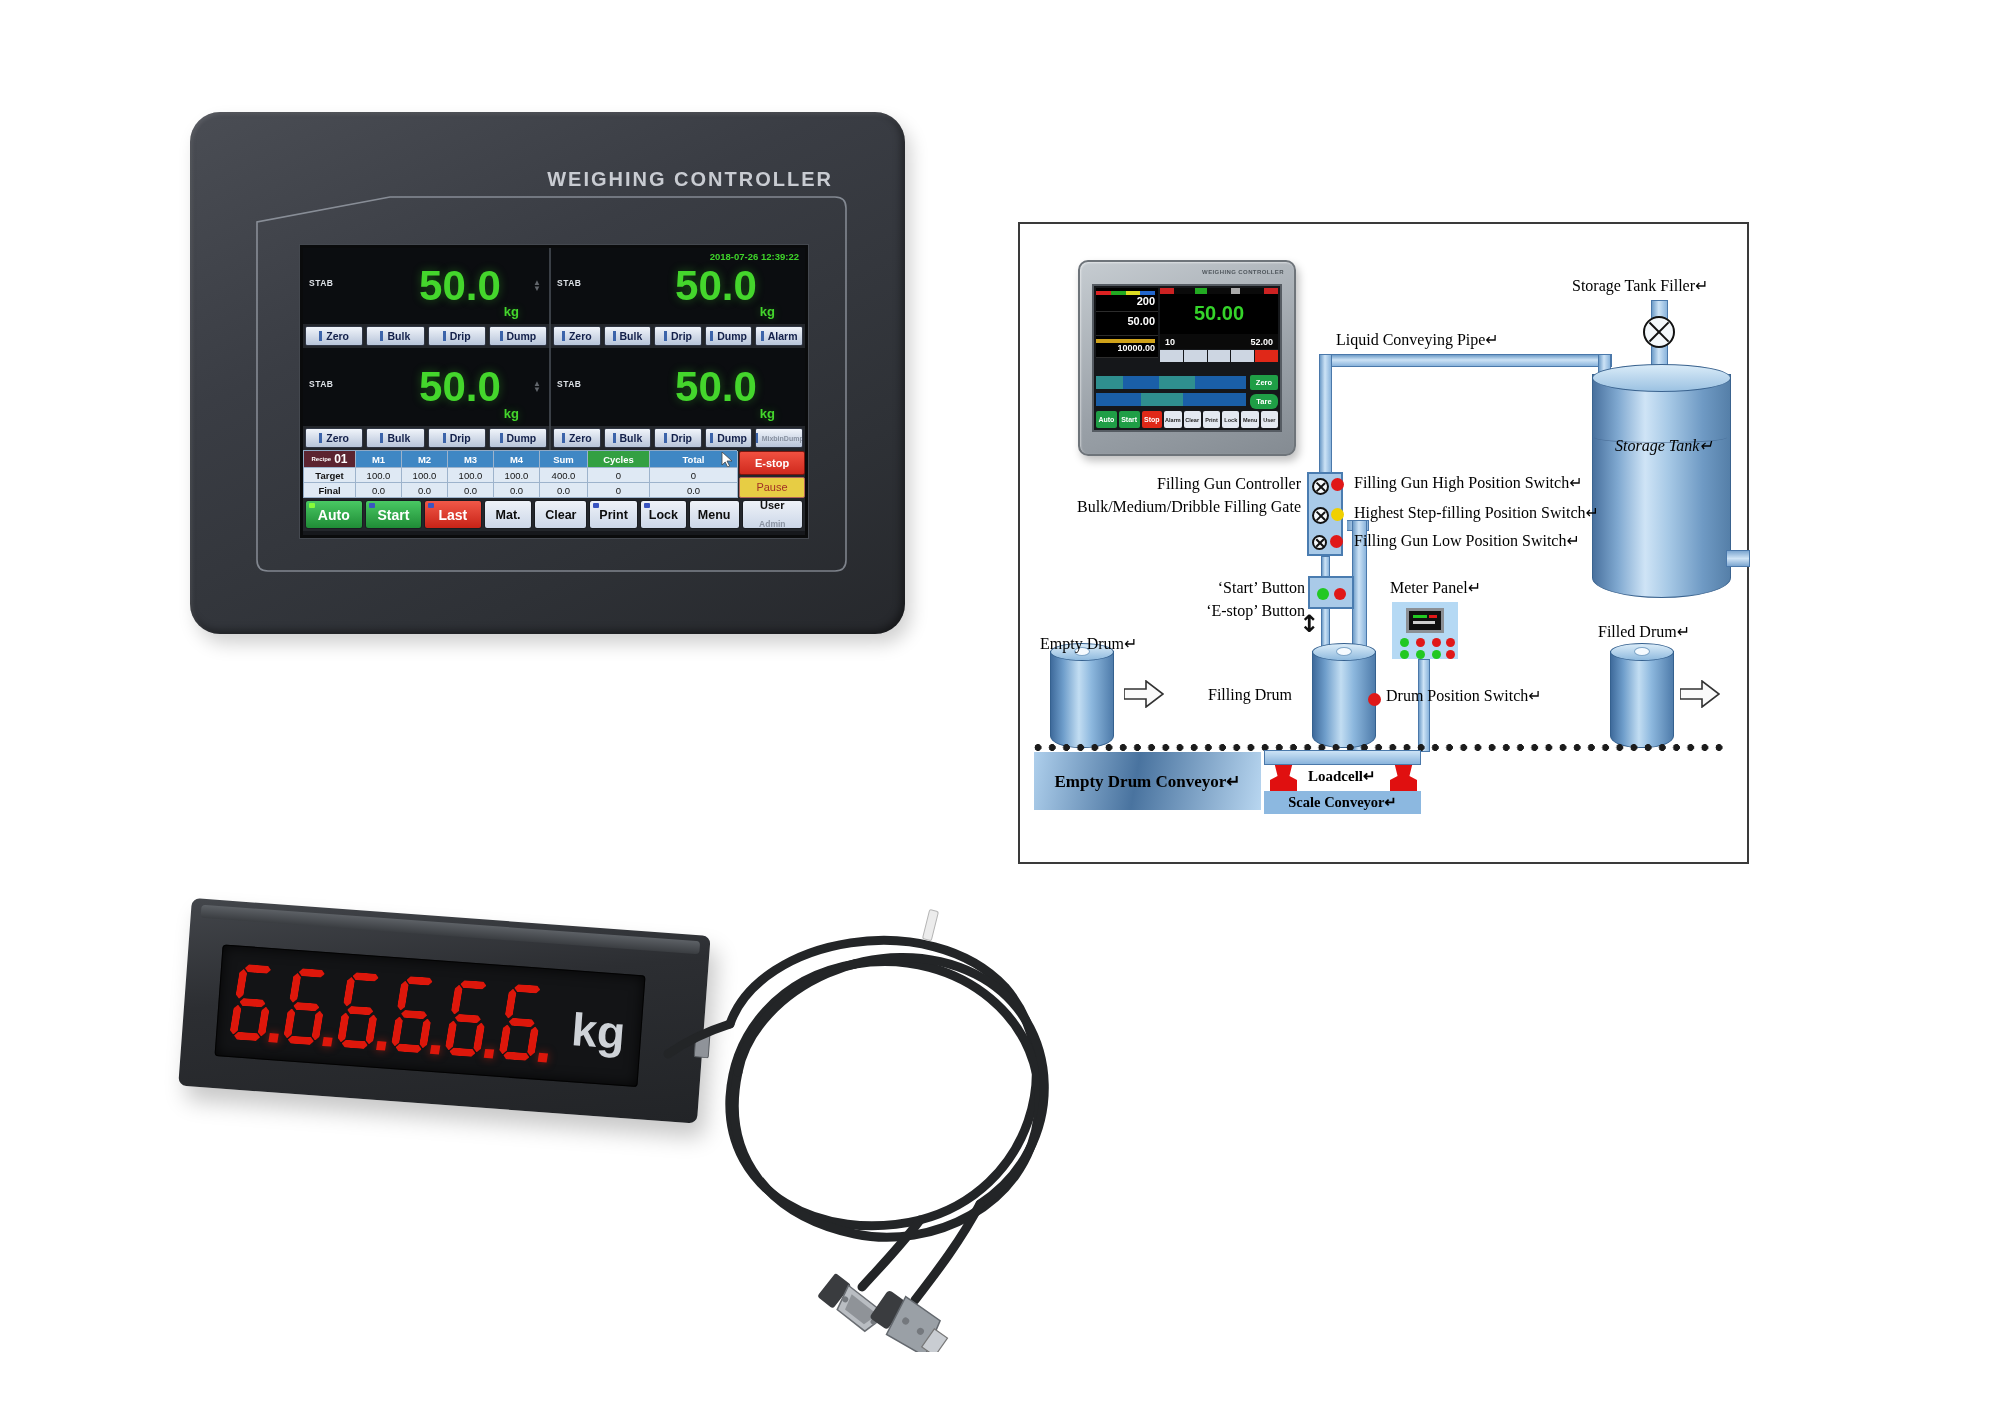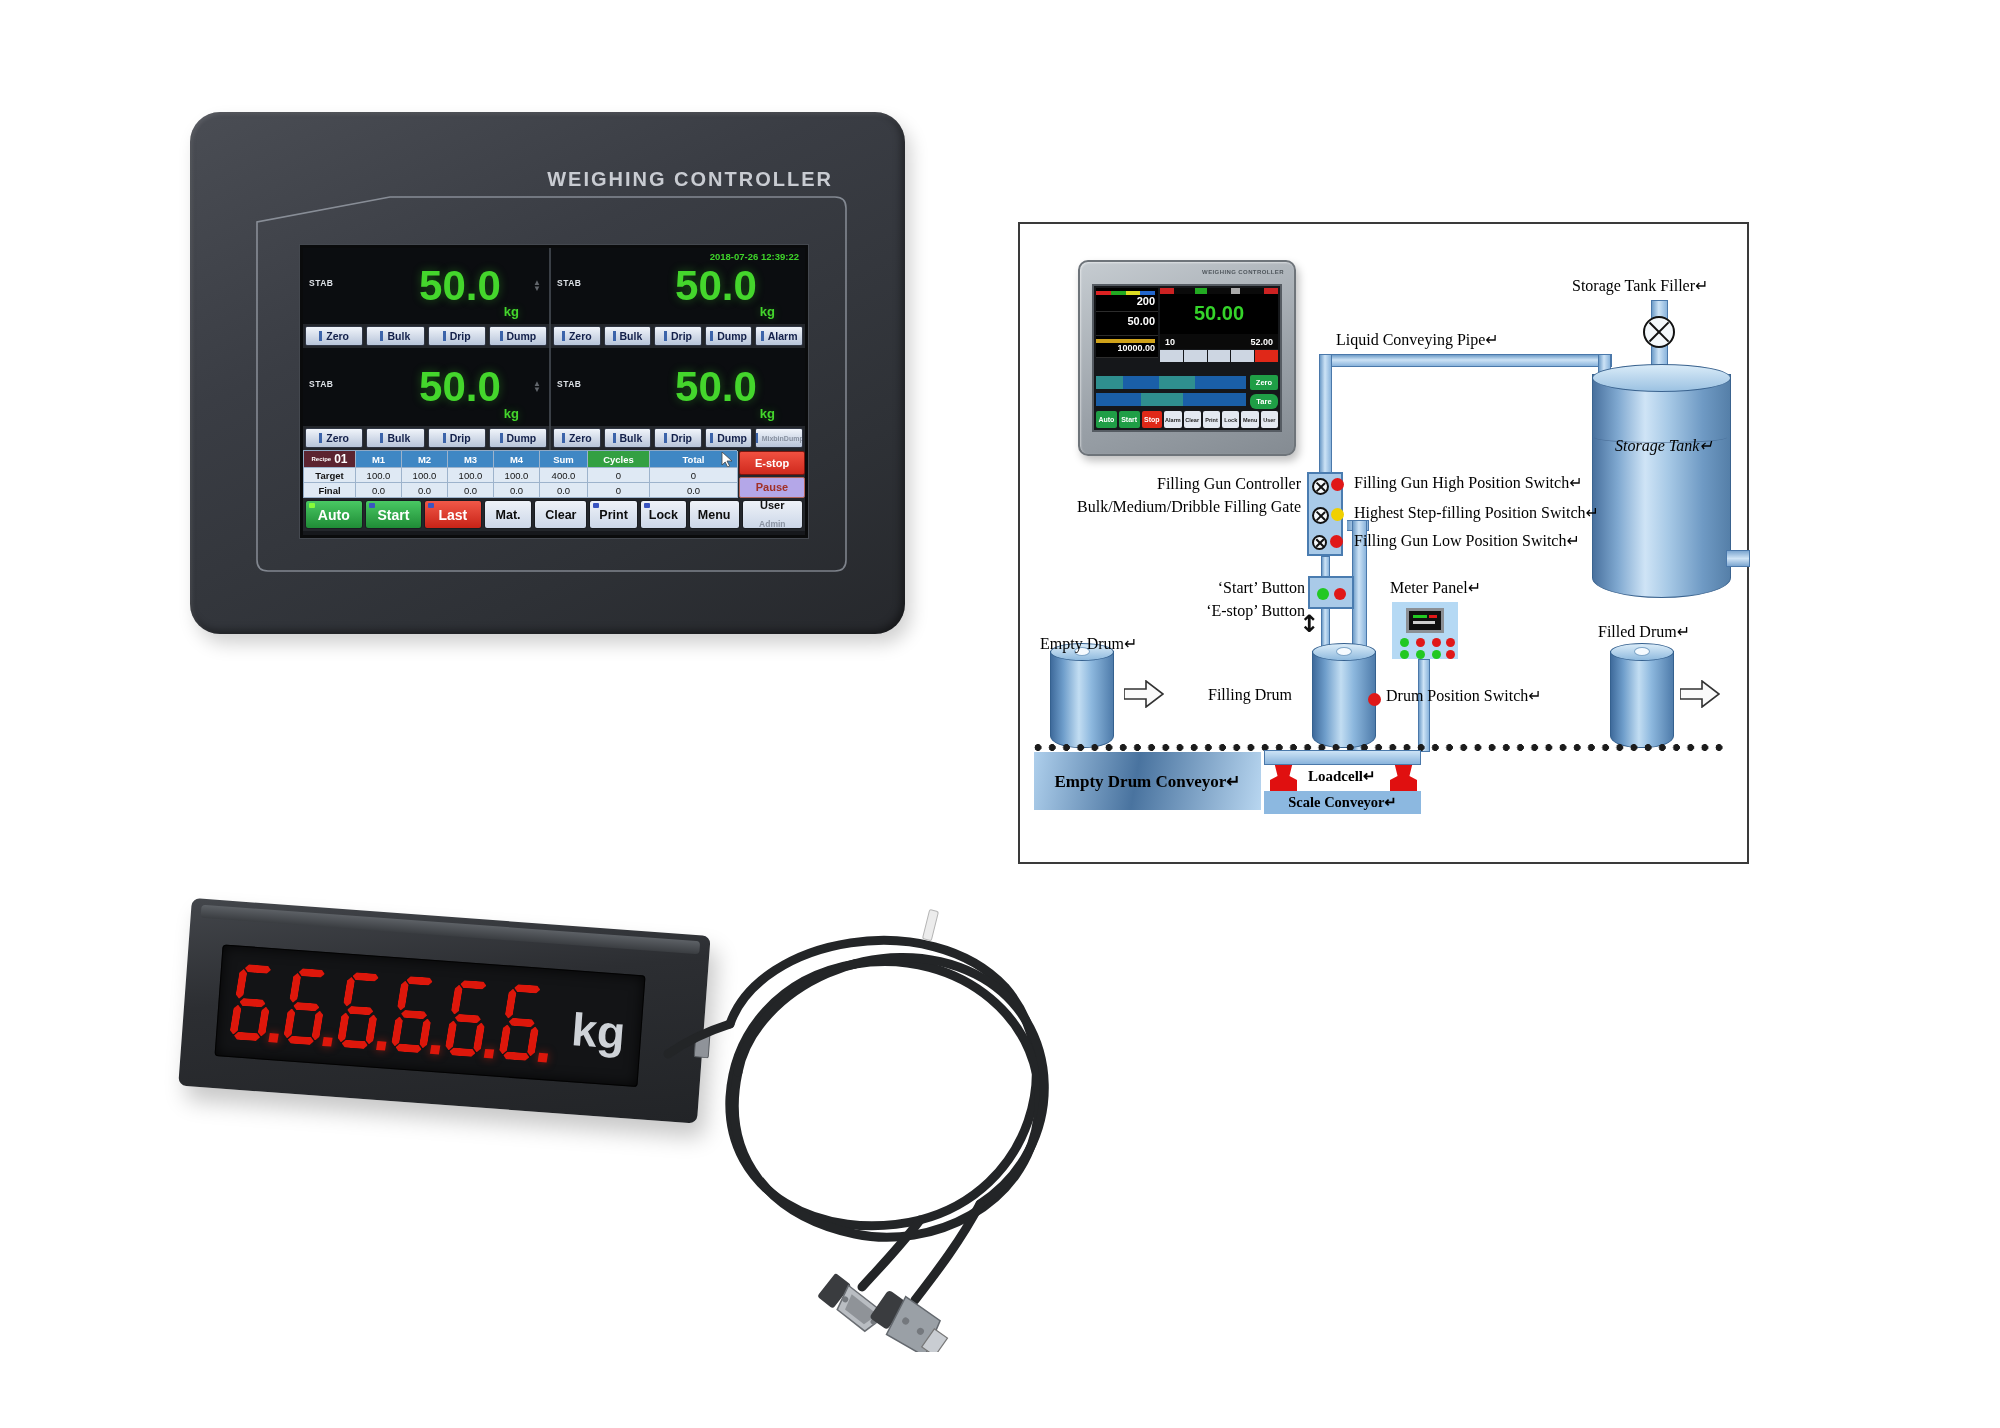--- a/index.html
+++ b/index.html
@@ -33,21 +33,21 @@
   .rtable{width:434px;display:grid;grid-template-columns:52px 46px 46px 46px 46px 48px 62px 88px;grid-template-rows:17px 15px 15px;border:1px solid #8fa8c4;box-sizing:border-box;}
   .rtable>div{border-right:1px solid #9db3cc;border-bottom:1px solid #9db3cc;display:flex;align-items:center;justify-content:center;font-size:9.5px;color:#131313;background:#dfe9f4;box-sizing:border-box;}
   .th{background:#3f87c4 !important;color:#fff !important;font-weight:bold;}
   .th-cycles{background:#33a042 !important;}
   .th-recipe{background:#5c2430 !important;color:#fff !important;gap:3px;}
   .th-recipe .r1{font-size:6px;}
   .th-recipe .r2{font-size:12px;font-weight:bold;}
   .rowlab{font-weight:bold;}
   .estop-col{width:66px;display:flex;flex-direction:column;gap:2px;padding-top:1px;box-sizing:border-box;}
   .btn-estop{height:23px;background:linear-gradient(#f05040,#d02a1e);border:1px solid #7a150e;border-radius:2px;color:#fff;font-weight:bold;font-size:11px;display:flex;align-items:center;justify-content:center;}
-  .btn-pause{height:20px;background:#c4b5fd;border:1px solid #c06a5e;border-radius:2px;color:#b03226;font-weight:bold;font-size:11px;display:flex;align-items:center;justify-content:center;opacity:.9;}
+  .btn-pause{height:20px;background:#fde047;border:1px solid #c06a5e;border-radius:2px;color:#b03226;font-weight:normal;font-size:11px;display:flex;align-items:center;justify-content:center;opacity:.9;}
   .cursor-svg{position:absolute;}
   
   .bottombar{height:33px;background:#23262b;display:flex;gap:2px;padding:2px;box-sizing:border-box;}
   .bbtn{position:relative;border-radius:3px;display:flex;align-items:center;justify-content:center;font-weight:bold;border:1px solid #191c20;}
   .bbtn .led{position:absolute;left:3px;top:2px;width:6px;height:5px;border-radius:1px;}
   .b-green{background:linear-gradient(#49c863,#1f8c36);color:#fff;font-size:14px;}
   .b-red{background:linear-gradient(#f05848,#c92317);color:#fff;font-size:14px;}
   .b-light{background:linear-gradient(#eef2f8,#ccd7e8);color:#0d0d0d;font-size:12.5px;}
   .led-g{background:#86fc3a;} .led-b{background:#3a55c0;}
   .b-user{flex-direction:column;line-height:1;gap:1px;}

